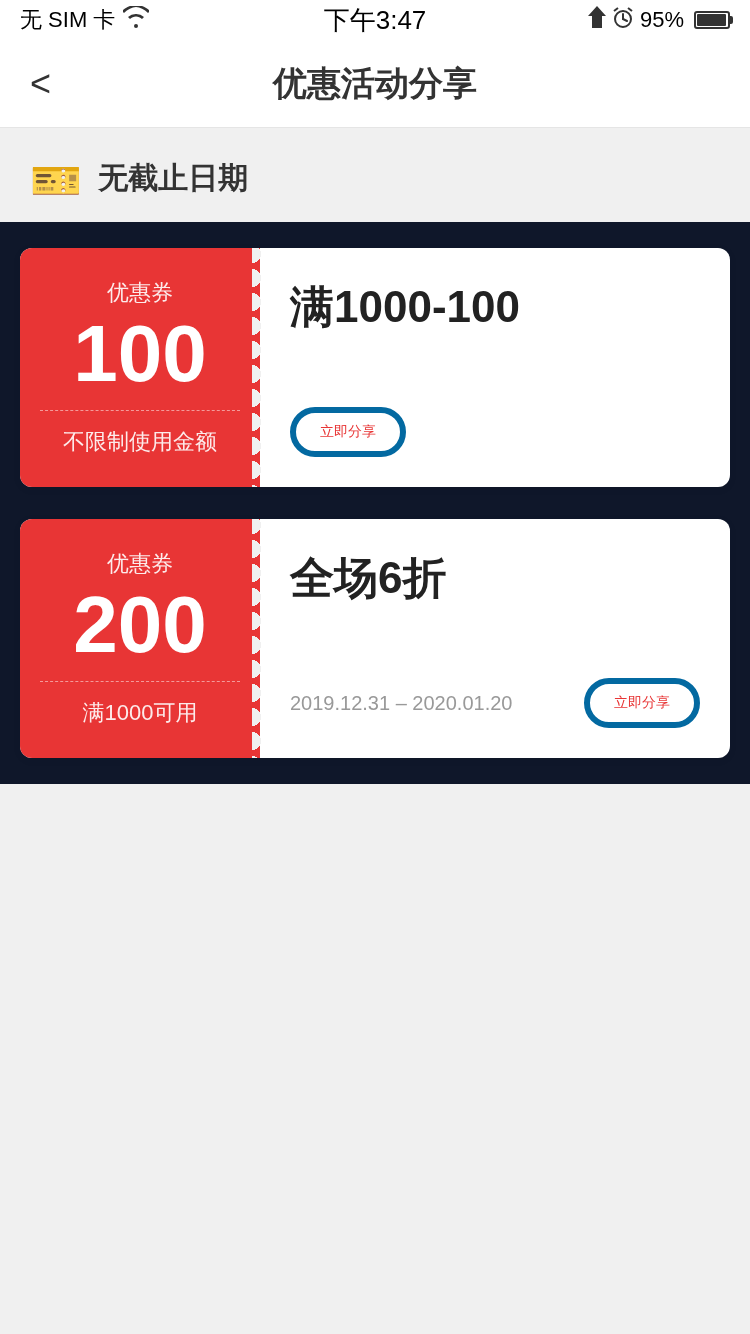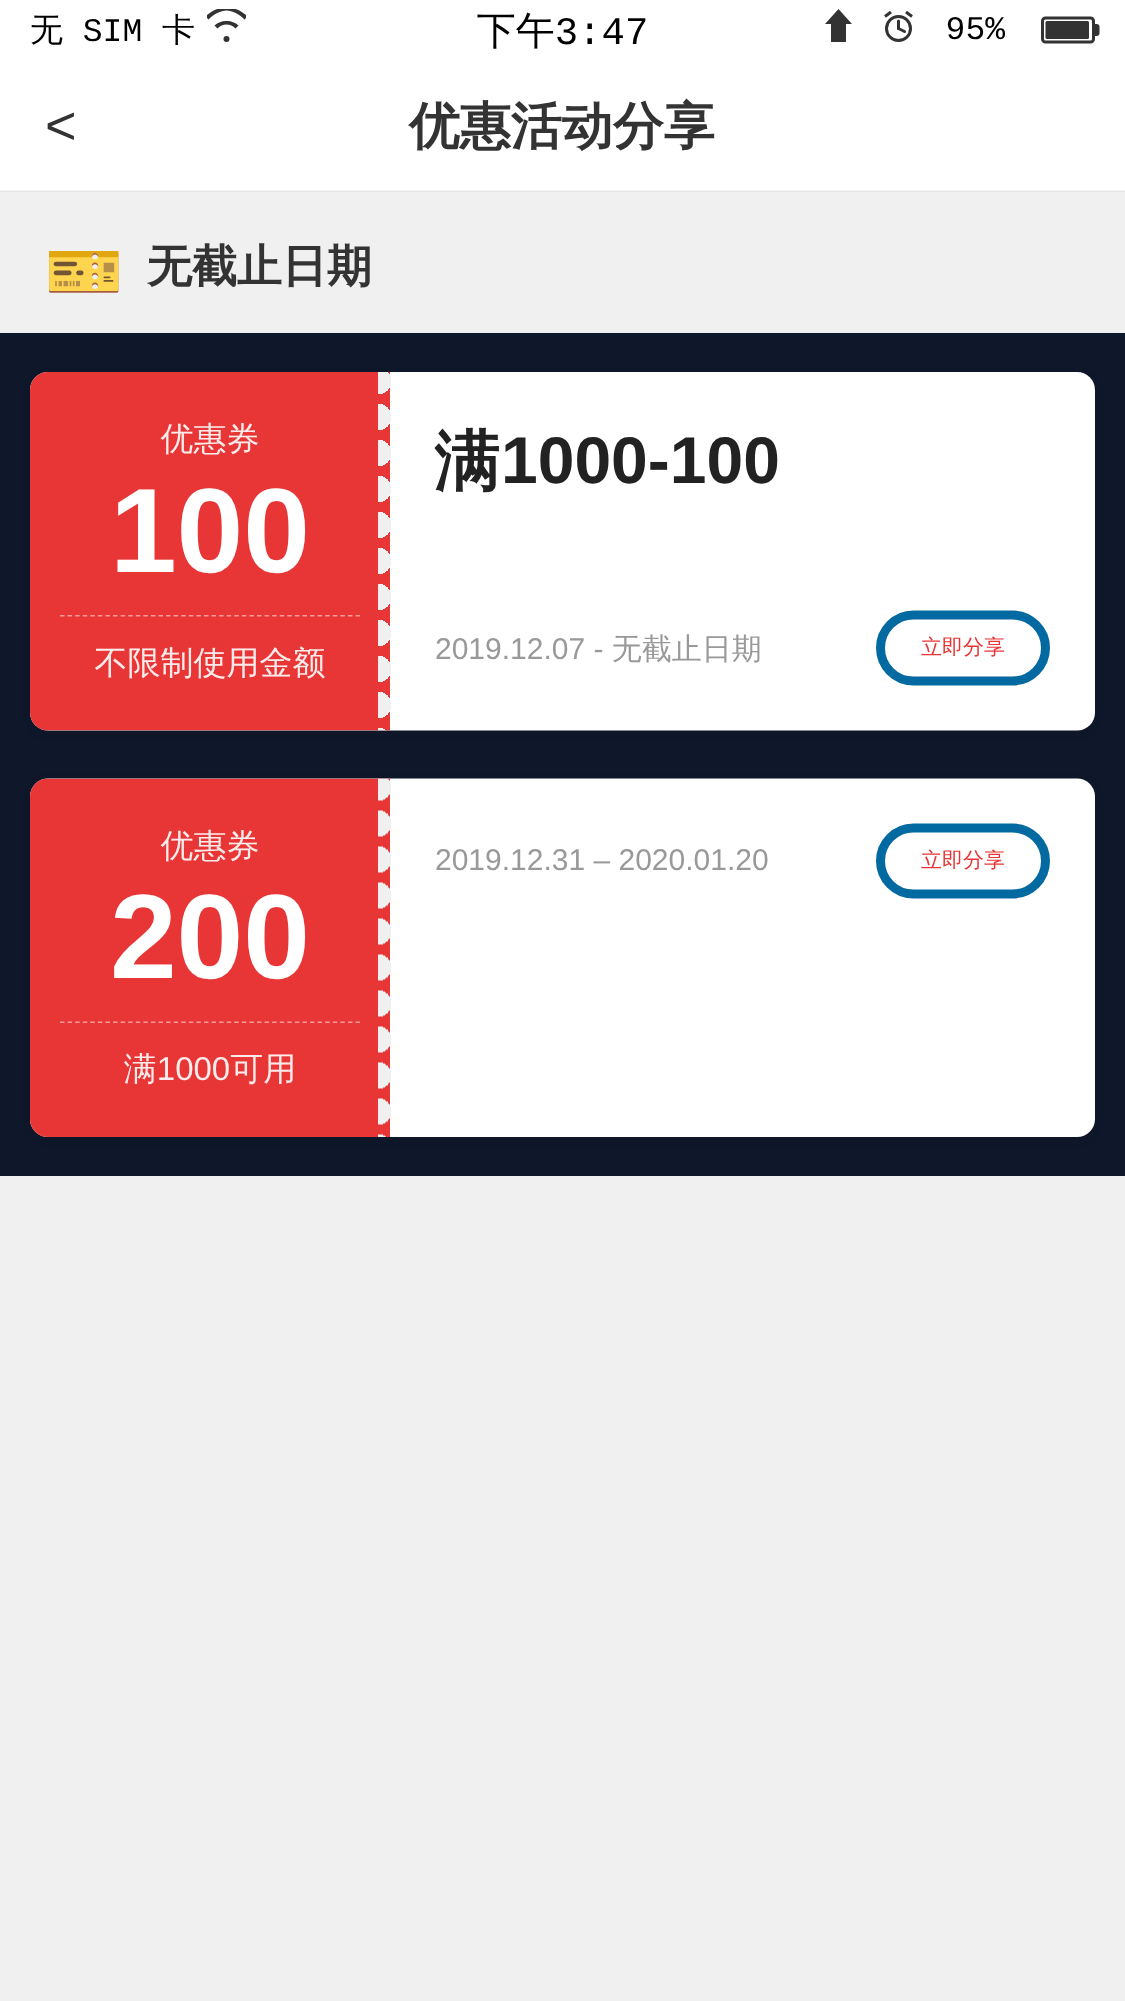--- a/index.html
+++ b/index.html
@@ -16,39 +16,38 @@
     .status-bar {
       width: 750px;
       height: 40px;
       background: #fff;
       display: flex;
       align-items: center;
       justify-content: space-between;
       padding: 0 20px;
       font-size: 24px;
       font-weight: 500;
-      font-family: Liberation Mono, monospace;
     }
     .status-left {
       display: flex;
       align-items: center;
       gap: 8px;
       font-size: 22px;
     }
     .status-center {
       font-size: 26px;
       font-weight: 500;
       position: absolute;
       left: 50%;
       transform: translateX(-50%);
     }
     .status-right {
       display: flex;
       align-items: center;
-      gap: 20px;
+      gap: 6px;
       font-size: 22px;
       justify-content: flex-end;
     }
     .battery-icon {
       display: inline-block;
       width: 36px;
       height: 18px;
       border: 2px solid #333;
       border-radius: 3px;
       position: relative;
@@ -269,37 +268,37 @@
         <div style="position:absolute; right:-9px; top:-6px; bottom:-6px; width:18px; background: radial-gradient(circle at 0 12px, #f0f0f0 9px, transparent 9px); background-size: 18px 24px; background-repeat: repeat-y;"></div>
       </div>
       <div class="coupon-type-label">优惠券</div>
       <div class="coupon-value">100</div>
       <hr class="coupon-divider">
       <div class="coupon-condition">不限制使用金额</div>
     </div>
     <div class="coupon-right">
       <div class="coupon-title">满1000-100</div>
       <div class="coupon-footer">
-        <div class="coupon-date">2019.12.07 - 无截止日期</div>
         <button class="share-btn">立即分享</button>
       </div>
     </div>
   </div>
 
   <div class="coupon-card">
     <div style="position:relative; width:240px; min-width:240px; background:#e83535; display:flex; flex-direction:column; align-items:center; justify-content:center; padding:30px 20px;">
       <div style="position:absolute; right:-1px; top:0; bottom:0; width:18px; display:flex; flex-direction:column; justify-content:space-around; overflow:hidden; z-index:2;">
         <div style="position:absolute; right:-9px; top:-6px; bottom:-6px; width:18px; background: radial-gradient(circle at 0 12px, #f0f0f0 9px, transparent 9px); background-size: 18px 24px; background-repeat: repeat-y;"></div>
       </div>
       <div class="coupon-type-label">优惠券</div>
       <div class="coupon-value">200</div>
       <hr class="coupon-divider">
       <div class="coupon-condition">满1000可用</div>
     </div>
     <div class="coupon-right">
+      <div class="coupon-title">全场6折</div>
       <div class="coupon-footer">
         <div class="coupon-date">2019.12.31 – 2020.01.20</div>
         <button class="share-btn">立即分享</button>
       </div>
     </div>
   </div>
 
 </div>
 
 <div class="bottom-spacer"></div>

